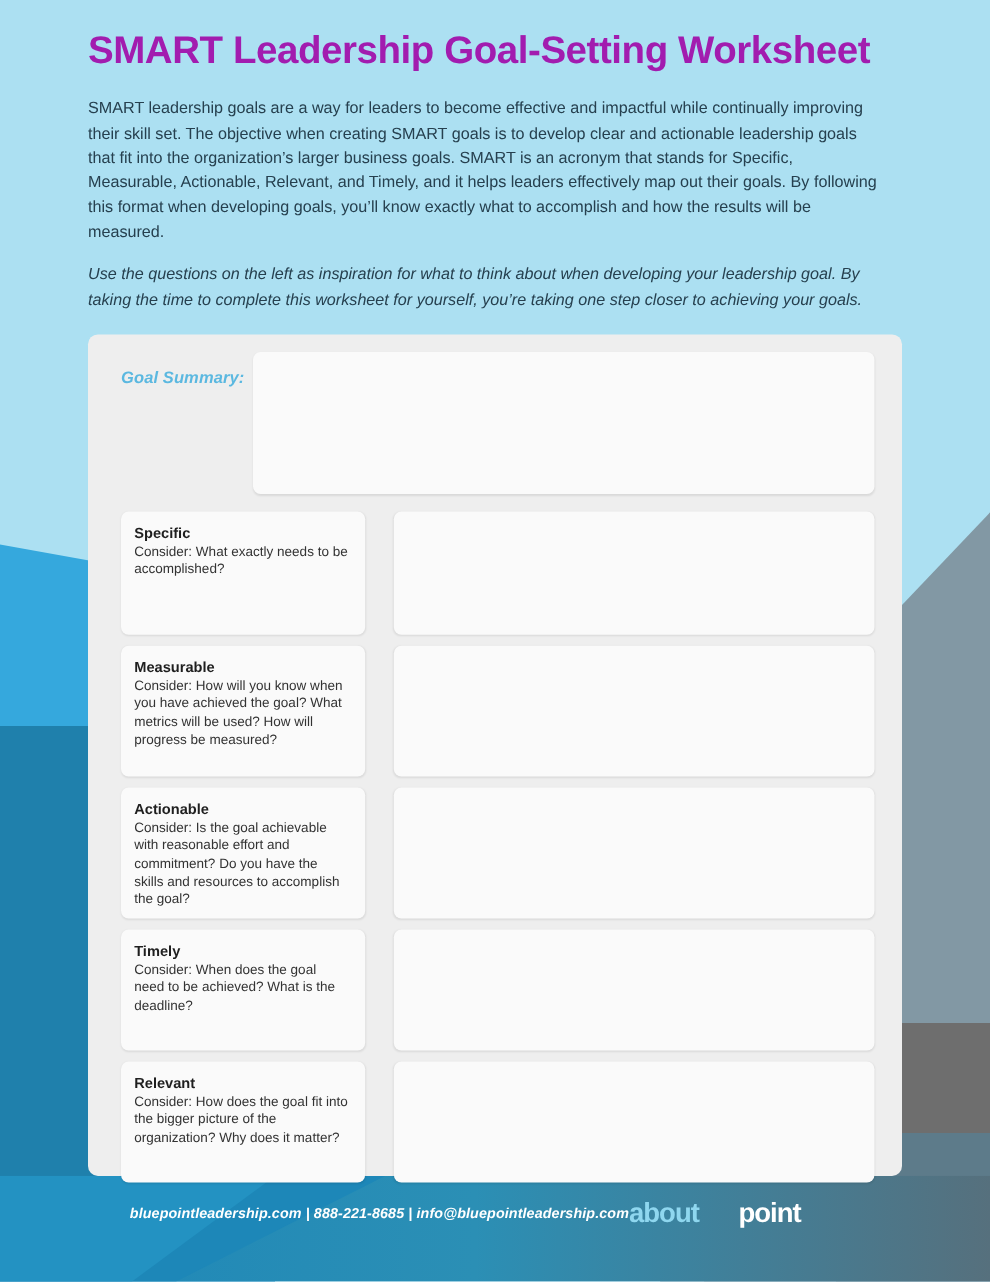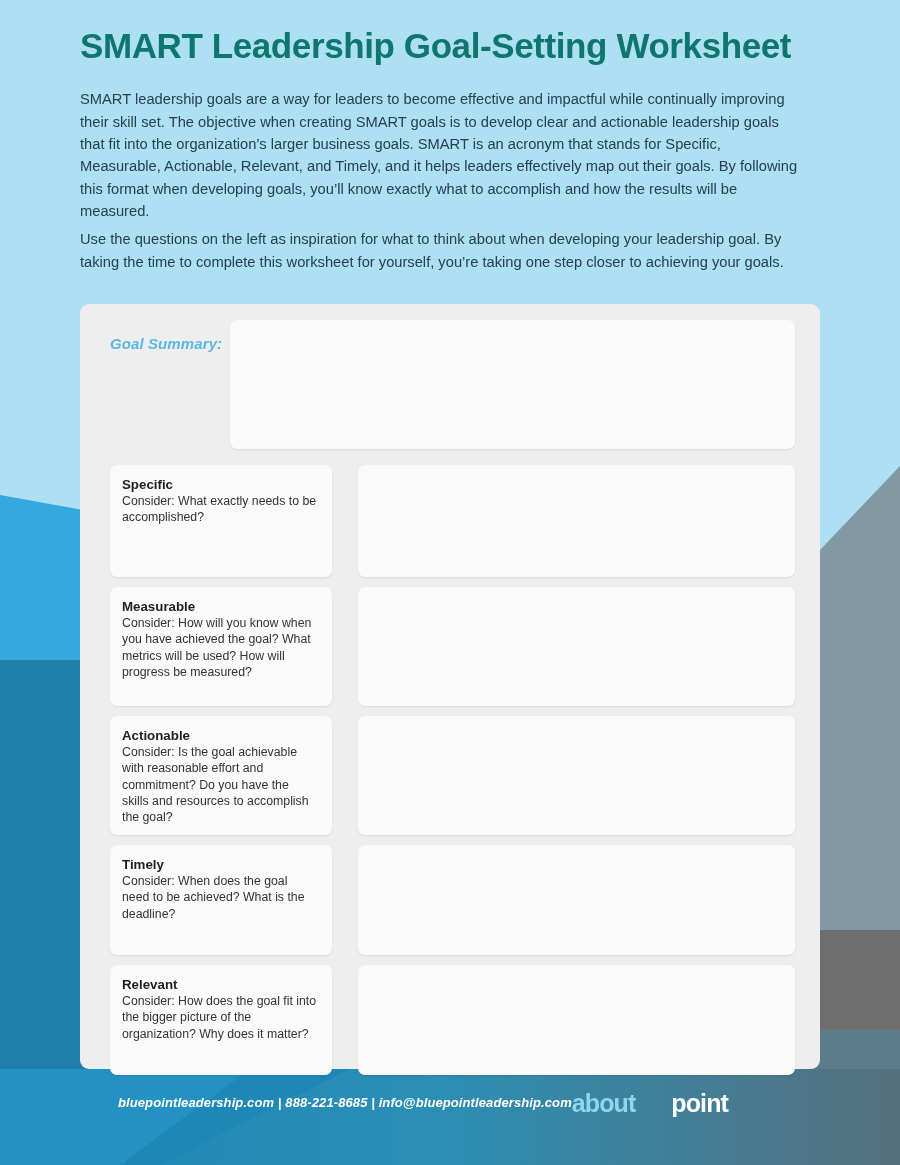--- a/index.html
+++ b/index.html
@@ -30,34 +30,34 @@
   
   .header {
     position: relative;
     z-index: 2;
     padding: 26px 78px 0 80px;
   }
 
   .page-title {
     font-size: 35px;
     font-weight: bold;
-    color: #0f766e;
+    color: #a21caf;
     letter-spacing: -0.4px;
     line-height: 1.15;
     margin-bottom: 22px;
   }
 
   .intro-para {
     font-size: 14.7px;
     line-height: 1.52;
     color: #26404f;
-    margin-bottom: 6px;
+    margin-bottom: 17px;
     max-width: 722px;
   }
-  .intro-para:last-child { margin-bottom: 0; }
+  .intro-para:last-child { margin-bottom: 0; font-style: italic; }
 
   
   .worksheet-panel {
     position: absolute;
     left: 80px;
     top: 304px;
     width: 740px;
     height: 765px;
     background: #eeeeee;
     border-radius: 9px;

